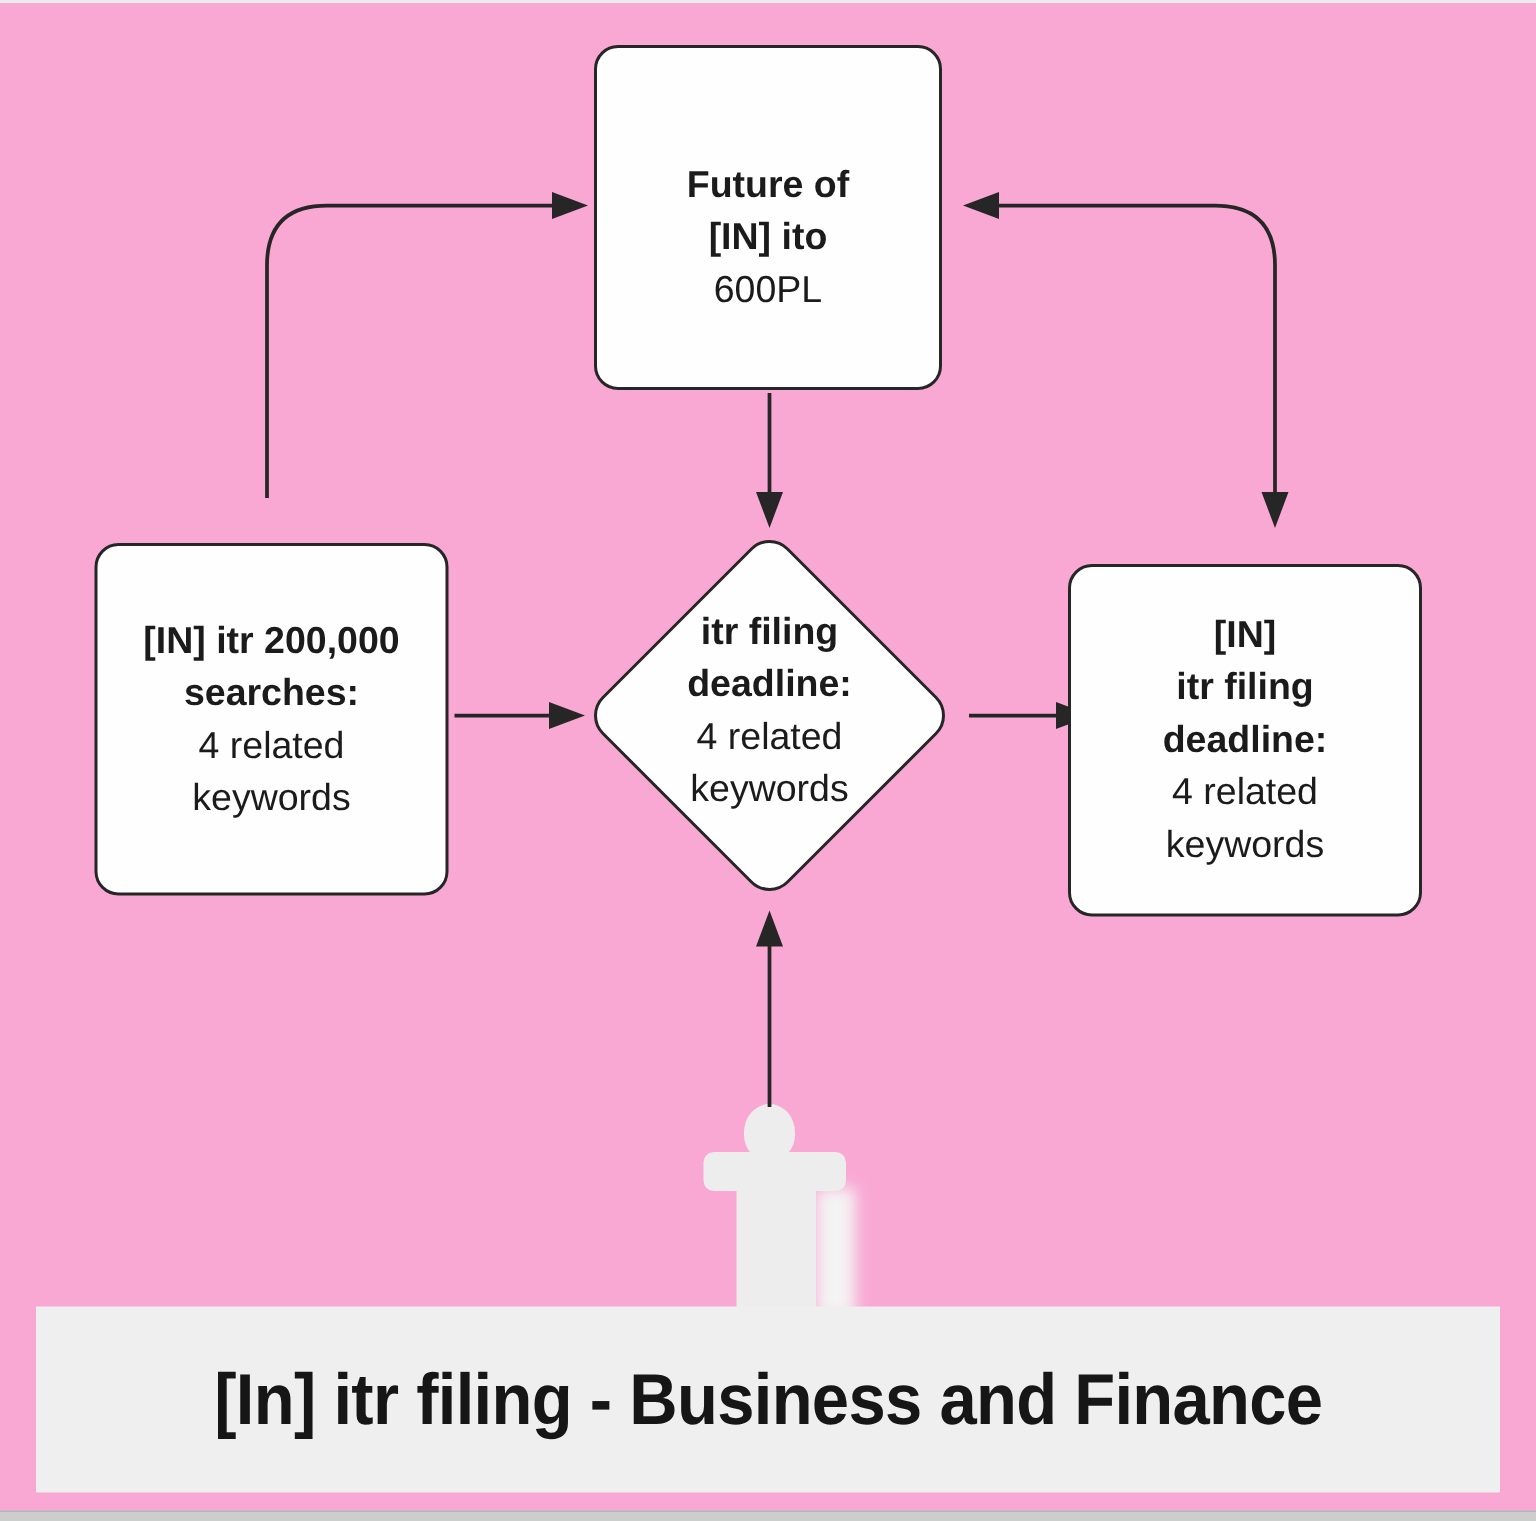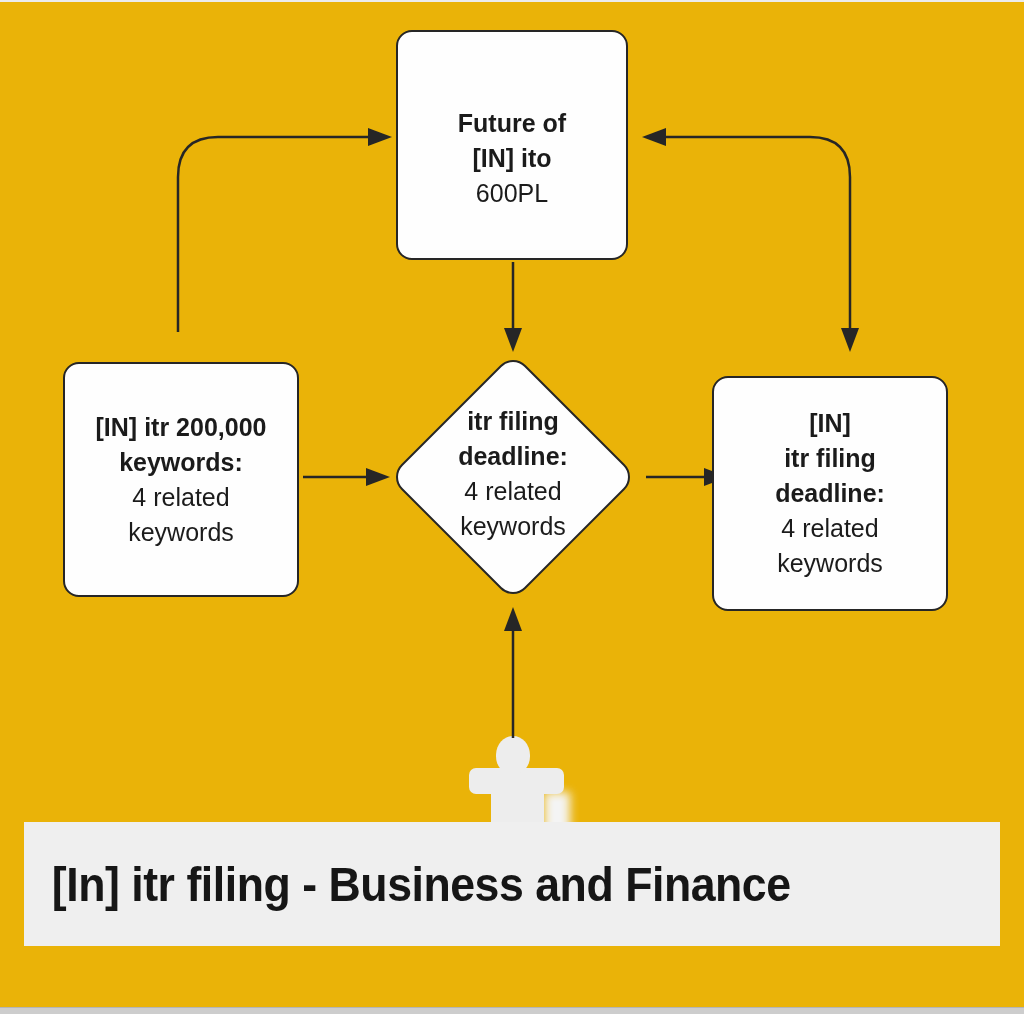--- a/index.html
+++ b/index.html
@@ -2,21 +2,21 @@
 <html><head>
 <meta charset="utf-8">
 <style>
   html,body{margin:0;padding:0;}
   body{
     width:1024px;height:1014px;
     background:#fdfdfd;
     font-family:"Liberation Sans",sans-serif;
     -webkit-font-smoothing:antialiased;
   }
-  .canvas{position:relative;width:1024px;height:1014px;background:#eab308;overflow:hidden;}
+  .canvas{position:relative;width:1024px;height:1014px;background:#f9a8d4;overflow:hidden;}
   .top-edge{position:absolute;left:0;top:0;width:1024px;height:2px;background:#ececec;}
 
   
   .node{
     position:absolute;
     border:2.5px solid #262626;
     border-radius:16px;
     background:#fefefe;
     display:flex;flex-direction:column;
     align-items:center;justify-content:center;
@@ -48,23 +48,23 @@
 
   
   .fig{position:absolute;background:#ededed;}
   .fig-head{left:496px;top:736px;width:34px;height:38px;border-radius:50% 50% 46% 46%;}
   .fig-arms{left:469px;top:768px;width:95px;height:26px;border-radius:7px;}
   .fig-torso{left:491px;top:772px;width:53px;height:100px;}
   .fig-shadow{left:544px;top:792px;width:26px;height:86px;background:#f4f4f4;filter:blur(5px);}
 
   
   .banner{
-    position:absolute;left:24px;top:822px;width:976px;height:124px;
+    position:absolute;left:24px;top:871px;width:976px;height:124px;
     background:#efefef;
-    display:flex;align-items:center;justify-content:flex-start;
+    display:flex;align-items:center;justify-content:center;
   }
   .banner-text{
     font-weight:700;font-size:48px;color:#161616;
     letter-spacing:-0.5px;white-space:nowrap;
     transform:scaleX(0.93);transform-origin:center;
   }
   .bottom-strip{
     position:absolute;left:0;top:1007px;width:1024px;height:7px;
     background:#cdcdcd;border-top:1px solid #b5b5b5;box-sizing:border-box;
   }
@@ -106,21 +106,21 @@
   </svg>
 
   <div class="node node-top">
     <div class="ln b">Future of</div>
     <div class="ln b">[IN] ito</div>
     <div class="ln">600PL</div>
   </div>
 
   <div class="node node-left">
     <div class="ln b">[IN] itr 200,000</div>
-    <div class="ln b">keywords:</div>
+    <div class="ln b">searches:</div>
     <div class="ln">4 related</div>
     <div class="ln">keywords</div>
   </div>
 
   <div class="diamond-shape"></div>
   <div class="diamond-label">
     <div class="ln b">itr filing</div>
     <div class="ln b">deadline:</div>
     <div class="ln">4 related</div>
     <div class="ln">keywords</div>

